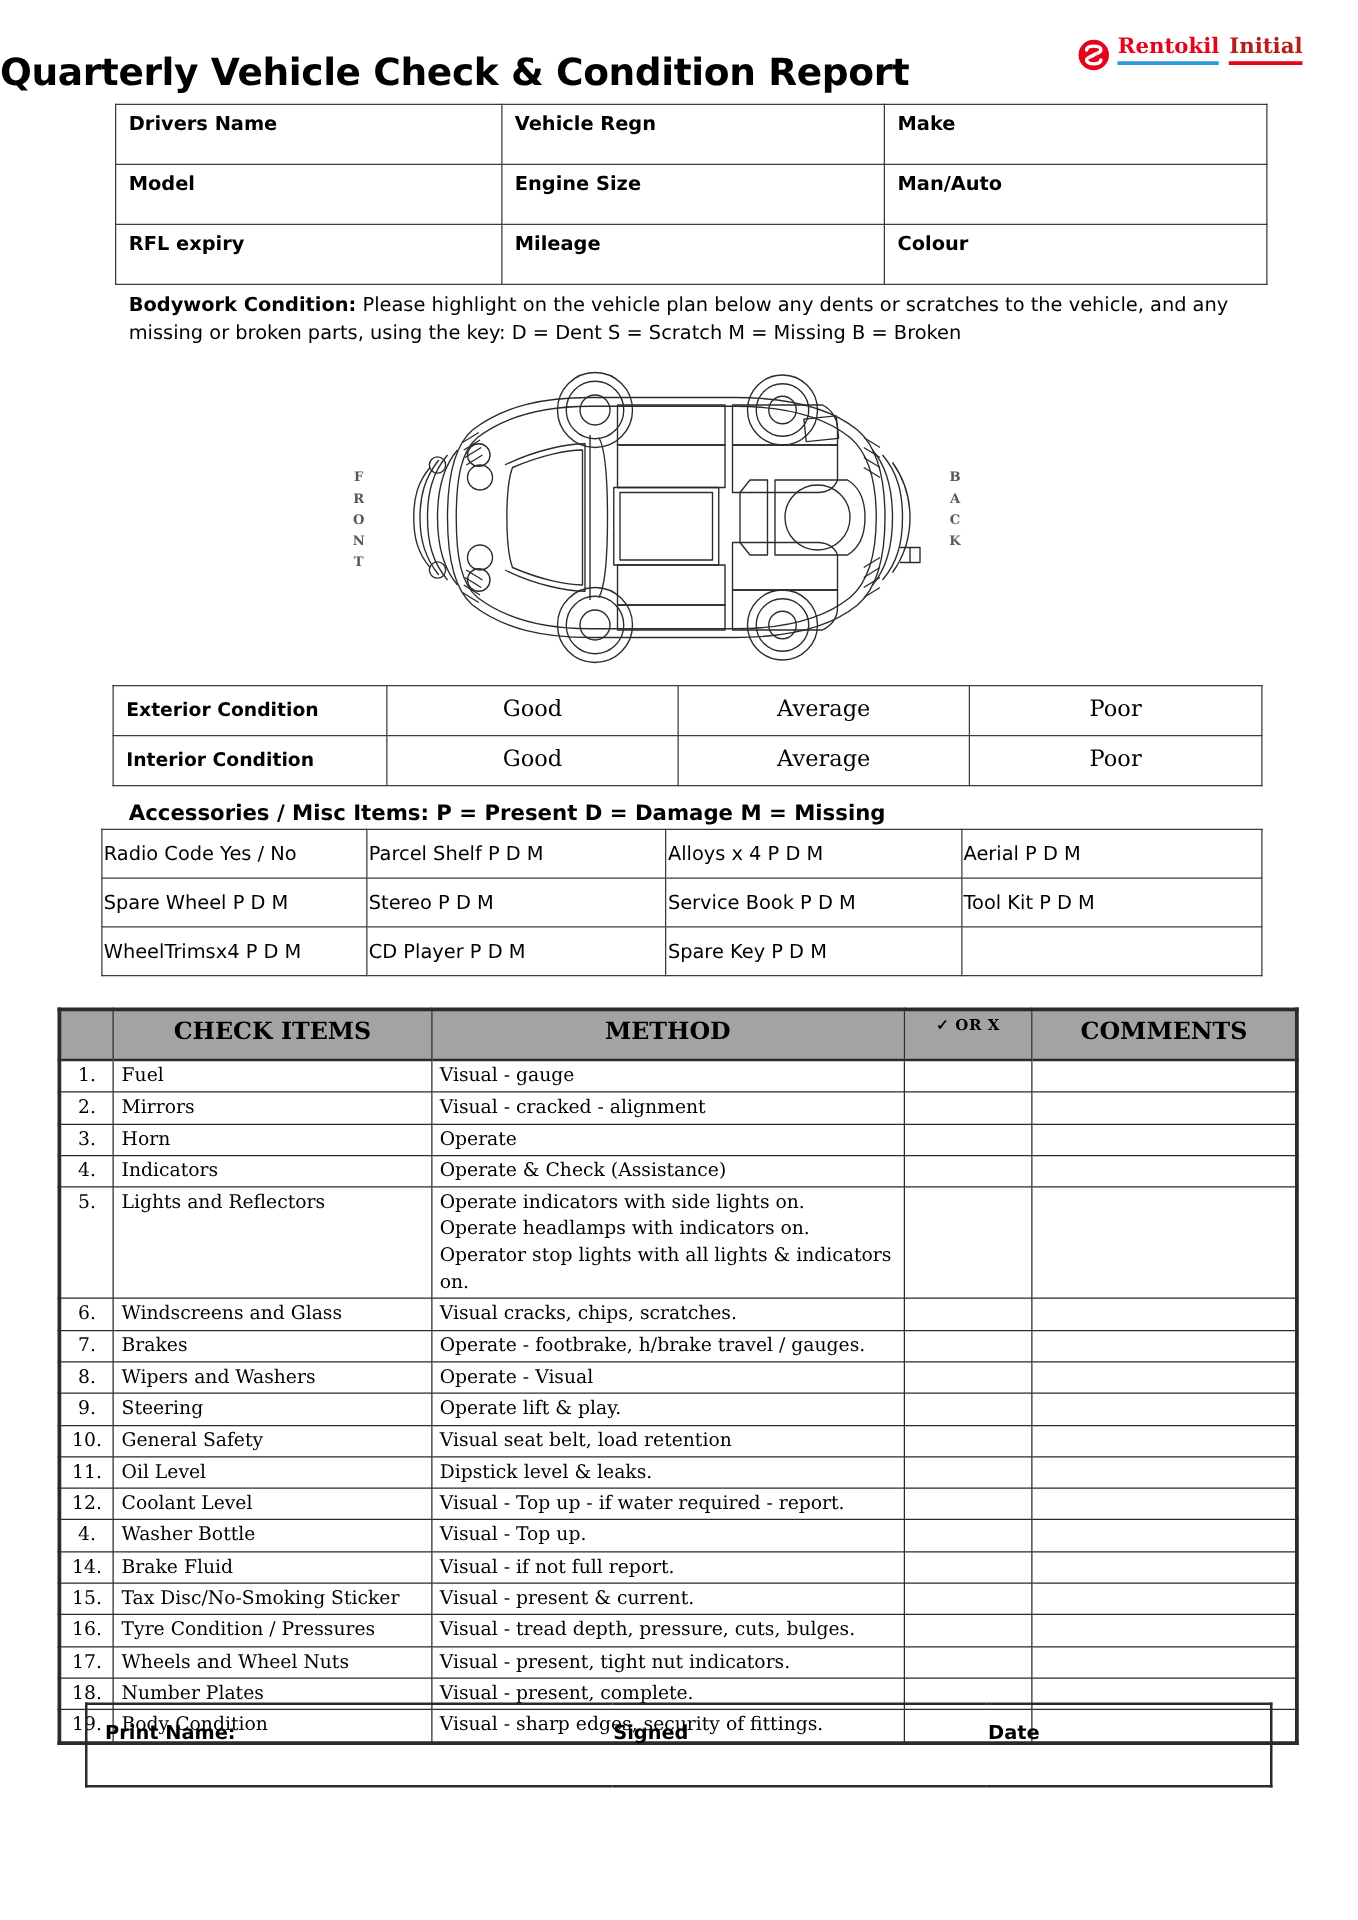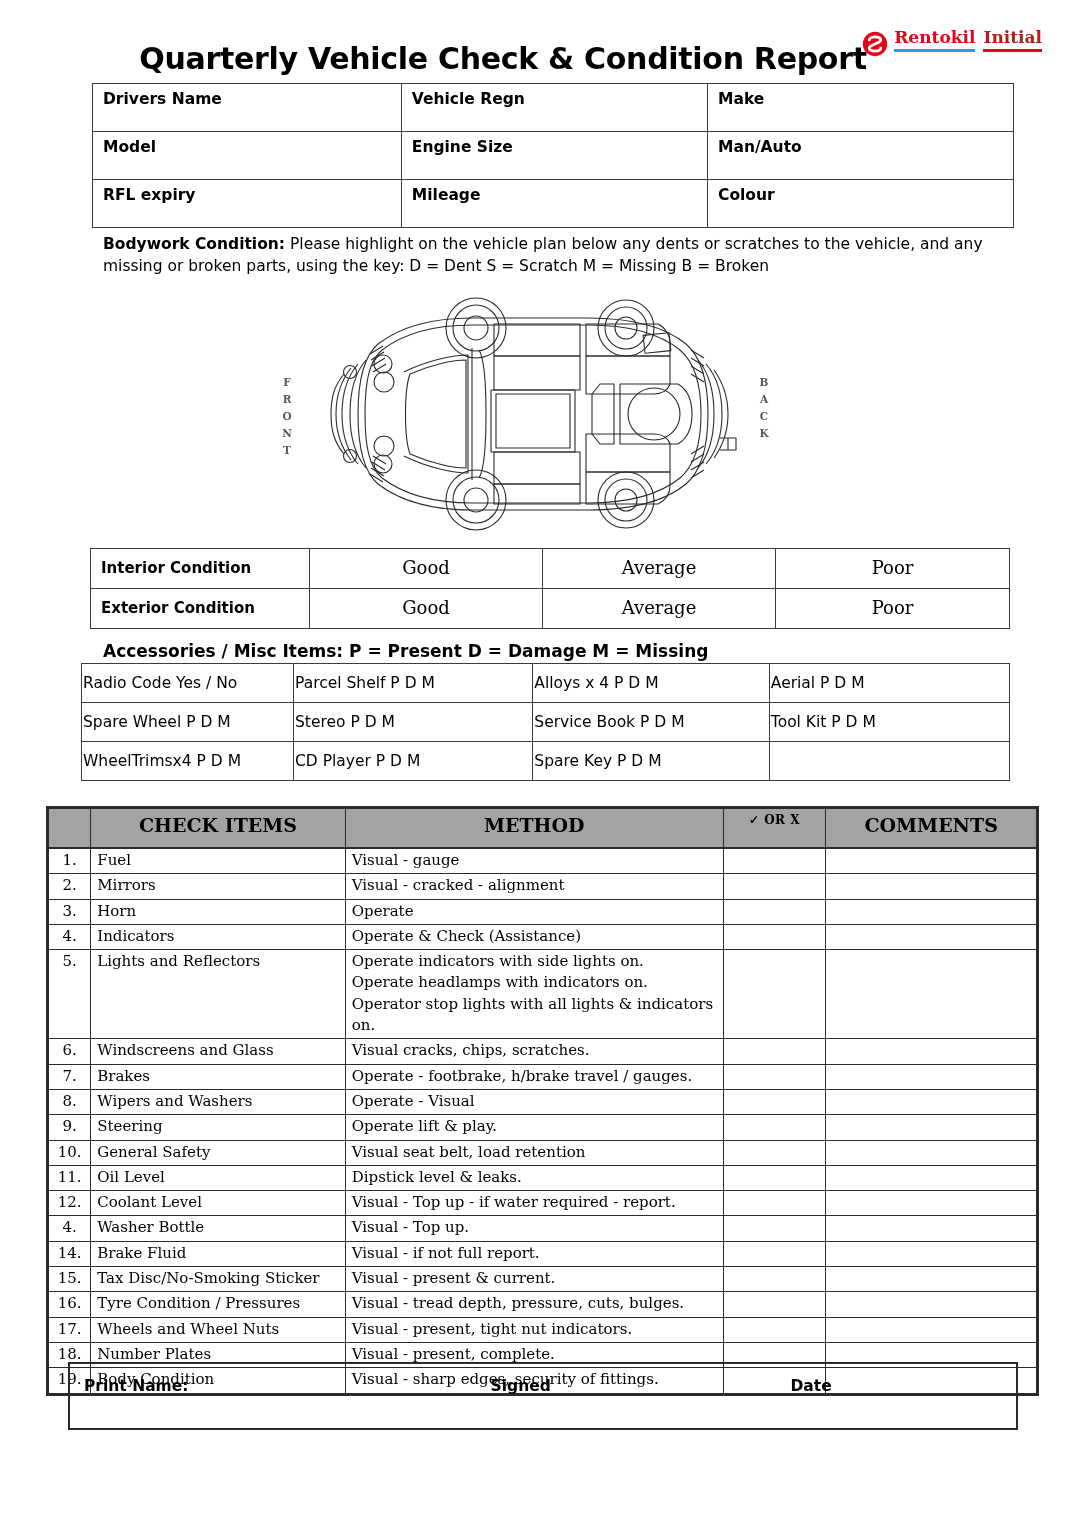--- a/index.html
+++ b/index.html
@@ -26,21 +26,21 @@
   .header {
     position: absolute;
     left: 0; top: 0;
     width: 1086px;
     height: 86px;
   }
   .doc-title {
     position: absolute;
     left: 0; top: 44px;
     width: 1086px;
-    text-align: center;
+    text-align: left;
     font-family: "DejaVu Sans", sans-serif;
     font-weight: bold;
     font-size: 30px;
     letter-spacing: -0.3px;
     padding-right: 80px;
     box-sizing: border-box;
     line-height: 1;
   }
   .logo {
     position: absolute;
@@ -361,27 +361,27 @@
           <circle cx="368" cy="212" r="21"></circle>
           <circle cx="368" cy="212" r="11"></circle>
         </g>
       </g>
     </svg>
   </div>
 
   <table class="tbl-cond">
     <tbody>
         <tr>
-      <td class="lbl">Interior Condition</td>
+      <td class="lbl">Exterior Condition</td>
       <td class="opt opt-good">Good</td>
       <td class="opt opt-avg">Average</td>
       <td class="opt">Poor</td>
     </tr>
     <tr>
-      <td class="lbl">Exterior Condition</td>
+      <td class="lbl">Interior Condition</td>
       <td class="opt opt-good">Good</td>
       <td class="opt opt-avg">Average</td>
       <td class="opt">Poor</td>
     </tr>
   </tbody>
     </table>
 
   <div class="acc-heading">Accessories / Misc Items: P = Present D = Damage M = Missing</div>
   <table class="tbl-acc">
     <tbody>

